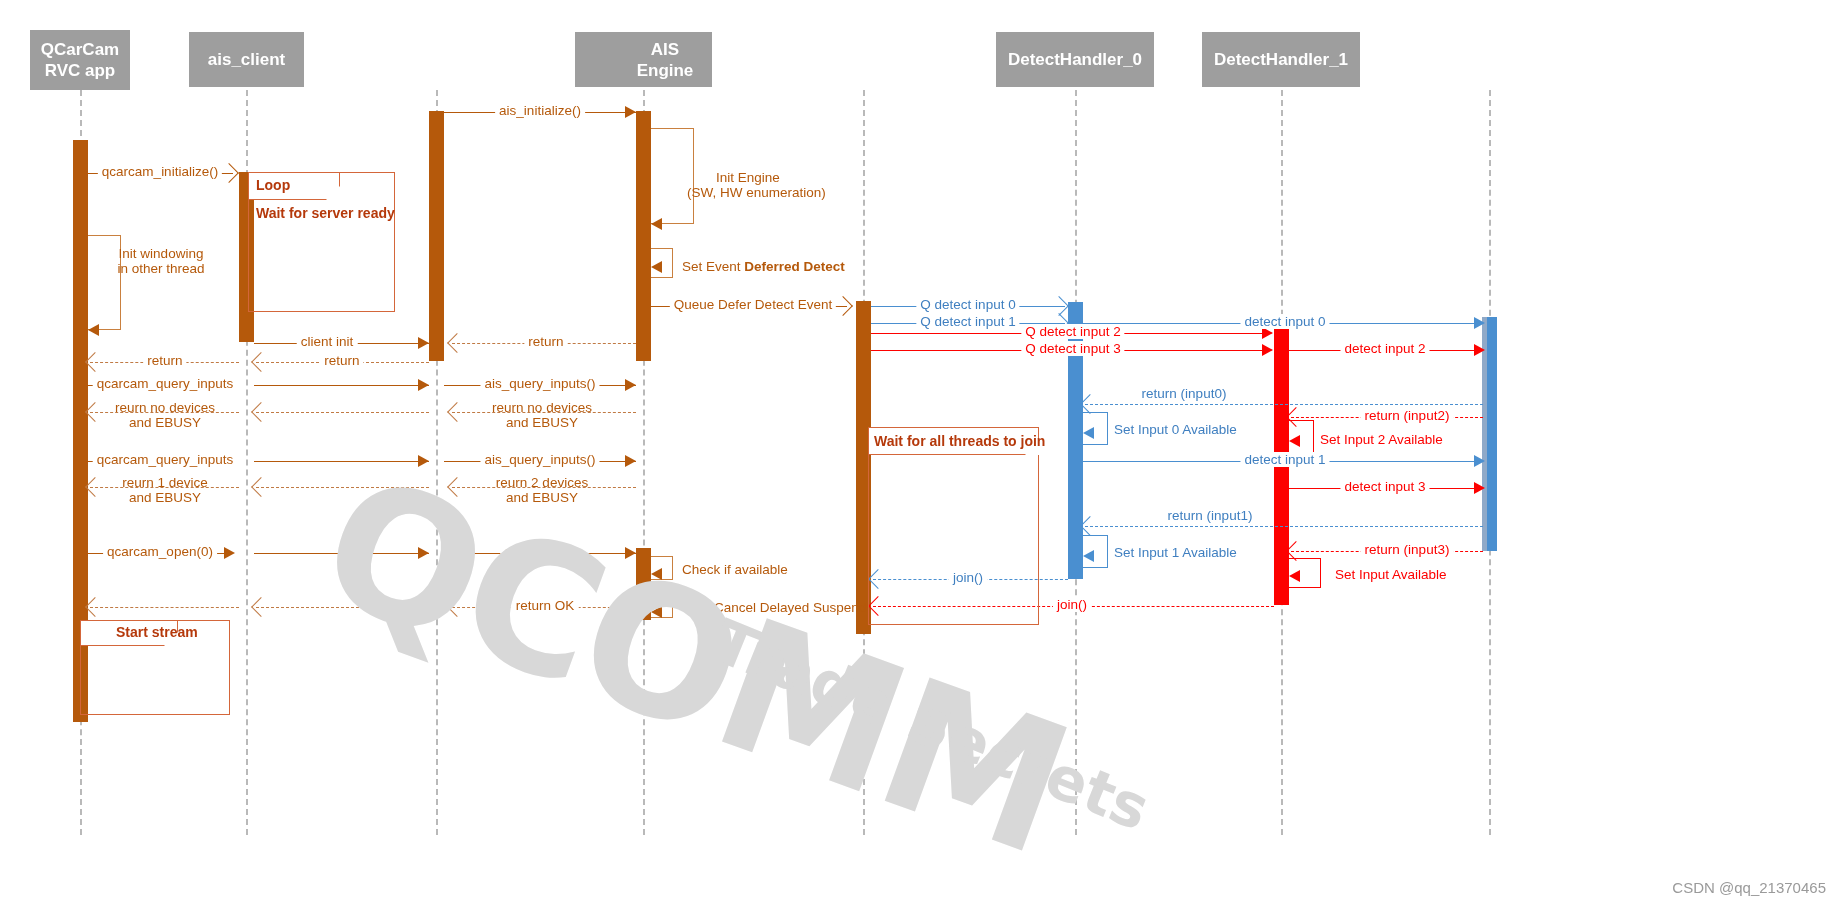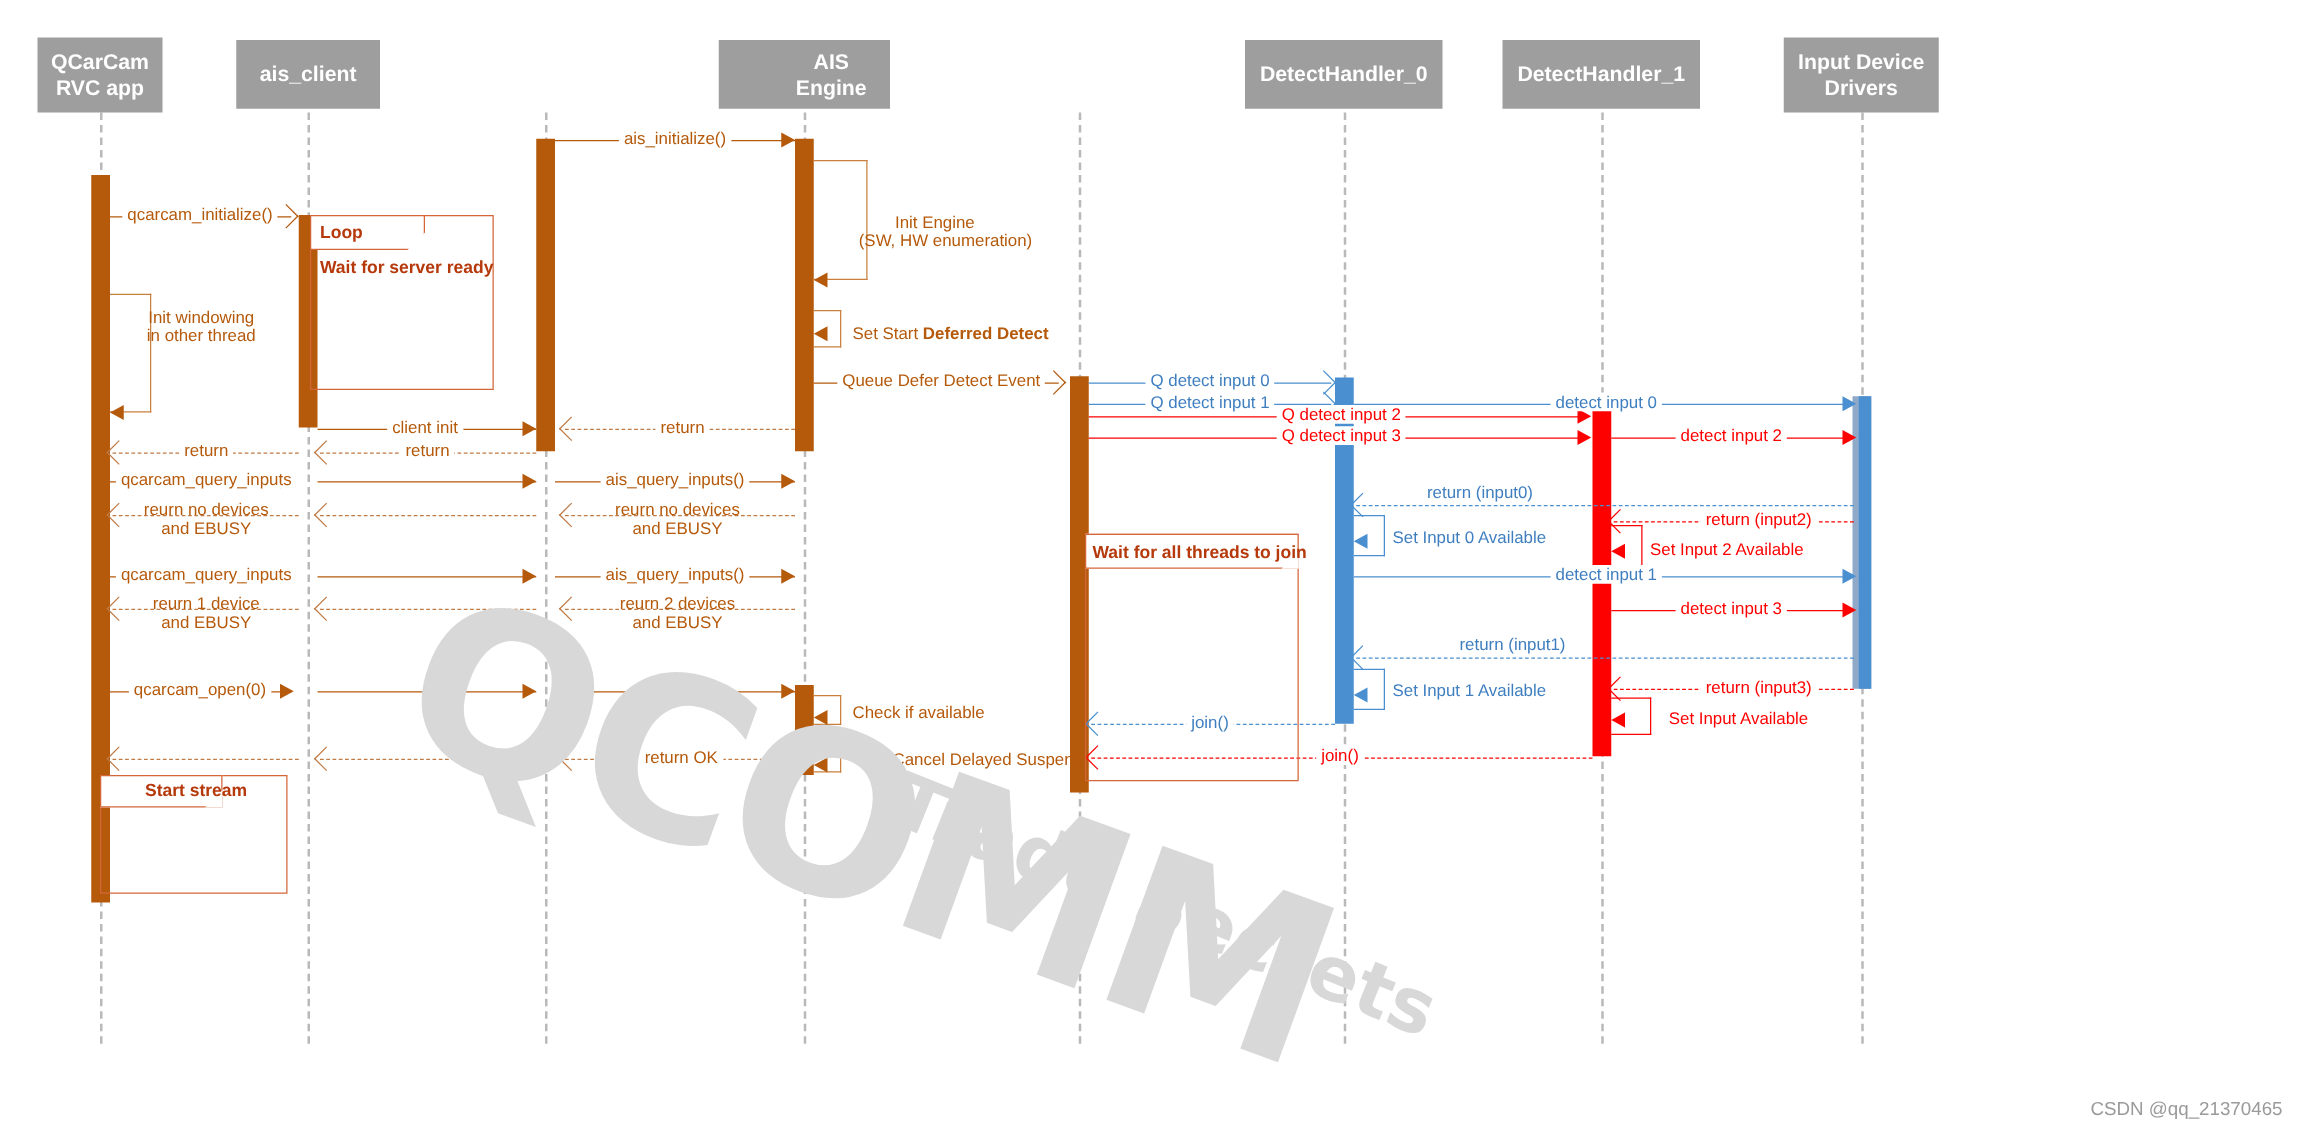--- a/index.html
+++ b/index.html
@@ -93,24 +93,20 @@
   </div>
   <div class="hdr" style="left:575px;top:32px;width:137px;height:55px;padding-left:47px;">
     <span>AIS Engine</span>
   </div>
   <div class="hdr" style="left:996px;top:32px;width:158px;height:55px;">
     <span>DetectHandler_0</span>
   </div>
   <div class="hdr" style="left:1202px;top:32px;width:158px;height:55px;">
     <span>DetectHandler_1</span>
   </div>
-  <div class="hdr" style="left:1427px;top:30px;width:124px;height:60px;">
-    <span style="white-space:pre-line;">Input Device
-Drivers</span>
-  </div>
 
   <div class="act orange" style="left:73px;top:140px;width:15px;height:582px;"></div>
   <div class="act orange" style="left:239px;top:172px;width:15px;height:170px;"></div>
   <div class="act orange" style="left:429px;top:111px;width:15px;height:250px;"></div>
   <div class="act orange" style="left:636px;top:111px;width:15px;height:250px;"></div>
   <div class="act orange" style="left:636px;top:548px;width:15px;height:72px;"></div>
   <div class="act orange" style="left:856px;top:301px;width:15px;height:333px;"></div>
   <div class="act blue" style="left:1068px;top:302px;width:15px;height:277px;"></div>
   <div class="act red" style="left:1274px;top:328px;width:15px;height:277px;"></div>
   <div class="act greyblue" style="left:1482px;top:317px;width:15px;height:234px;"></div>
@@ -125,21 +121,21 @@
   <div class="lbl ctr" style="left:160px;top:164px;">qcarcam_initialize()</div>
 
   <div class="selfl o" style="left:651px;top:128px;width:43px;height:96px;"></div>
   <div class="ah l" style="left:651px;top:218px;"></div>
   <div class="lbl nb" style="left:712px;top:170px;">Init Engine</div>
   <div class="lbl nb" style="left:683px;top:185px;">(SW, HW enumeration)</div>
 
   <div class="selfl o" style="left:651px;top:248px;width:22px;height:30px;"></div>
   <div class="ah l" style="left:651px;top:261px;"></div>
   <div class="lbl nb" style="left:678px;top:259px;">
-    <span>Set Start </span><span style="font-weight:bold;">Deferred Detect</span>
+    <span>Set Event </span><span style="font-weight:bold;">Deferred Detect</span>
   </div>
 
   <div class="selfl o" style="left:88px;top:235px;width:33px;height:95px;"></div>
   <div class="ah l" style="left:88px;top:324px;"></div>
   <div class="lbl nb ctr" style="left:161px;top:246px;">Init windowing</div>
   <div class="lbl nb ctr" style="left:161px;top:261px;">in other thread</div>
 
   <div class="msg" style="left:651px;top:306px;width:196px;"></div>
   <div class="oah r" style="left:836px;top:299px;"></div>
   <div class="lbl ctr" style="left:753px;top:297px;">Queue Defer Detect Event</div>
@@ -163,21 +159,21 @@
   <div class="msg blue" style="left:1083px;top:323px;width:400px;"></div>
   <div class="ah rb" style="left:1474px;top:317px;"></div>
   <div class="lbl blue ctr" style="left:1285px;top:314px;">detect input 0</div>
 
   <div class="msg red" style="left:1289px;top:350px;width:194px;"></div>
   <div class="ah rr" style="left:1474px;top:344px;"></div>
   <div class="lbl red ctr" style="left:1385px;top:341px;">detect input 2</div>
 
   <div class="msg" style="left:254px;top:343px;width:175px;"></div>
   <div class="ah r" style="left:418px;top:337px;"></div>
-  <div class="lbl ctr" style="left:340px;top:334px;text-align:right;">client init</div>
+  <div class="lbl ctr" style="left:327px;top:334px;text-align:right;">client init</div>
 
   <div class="msg dash" style="left:452px;top:343px;width:184px;"></div>
   <div class="oah l" style="left:450px;top:336px;"></div>
   <div class="lbl ctr" style="left:546px;top:334px;">return</div>
 
   <div class="msg dash" style="left:256px;top:362px;width:173px;"></div>
   <div class="oah l" style="left:254px;top:355px;"></div>
   <div class="lbl ctr" style="left:342px;top:353px;">return</div>
 
   <div class="msg dash" style="left:90px;top:362px;width:149px;"></div>

